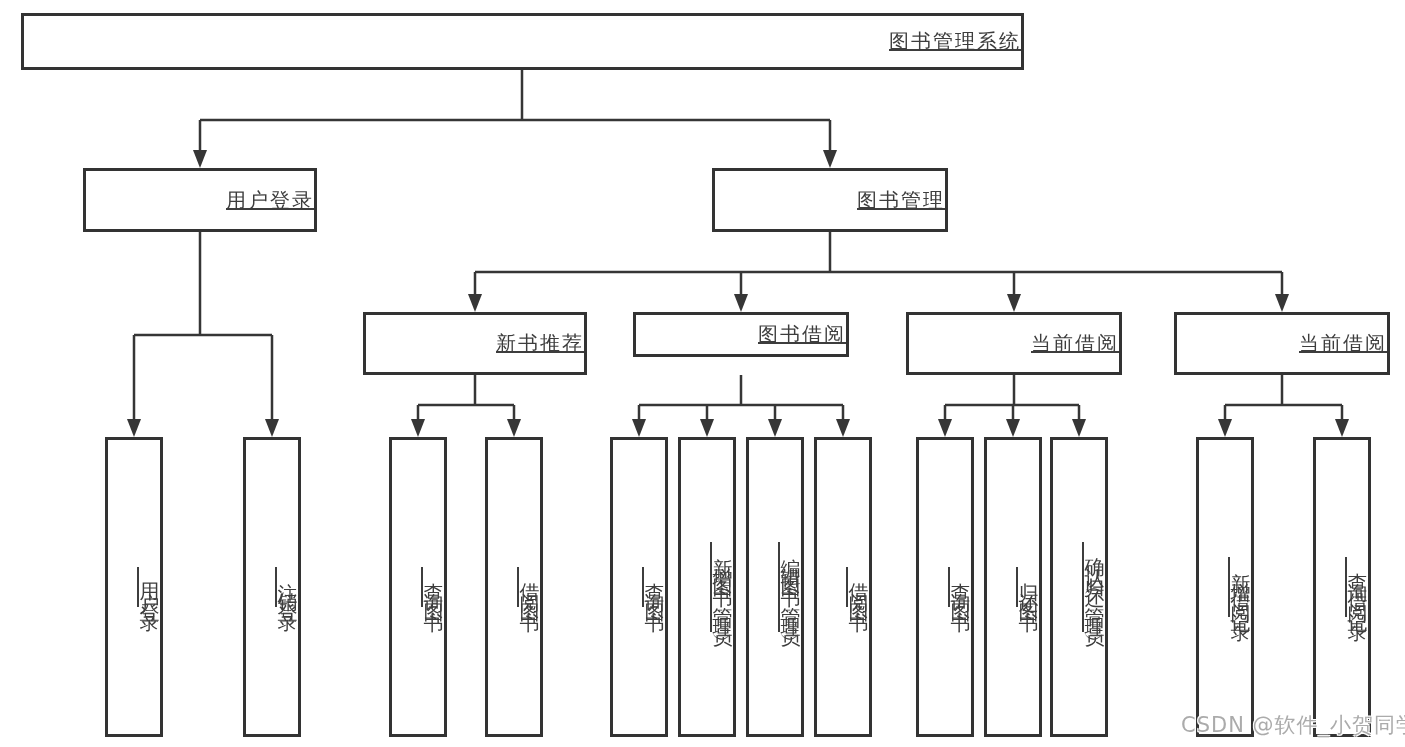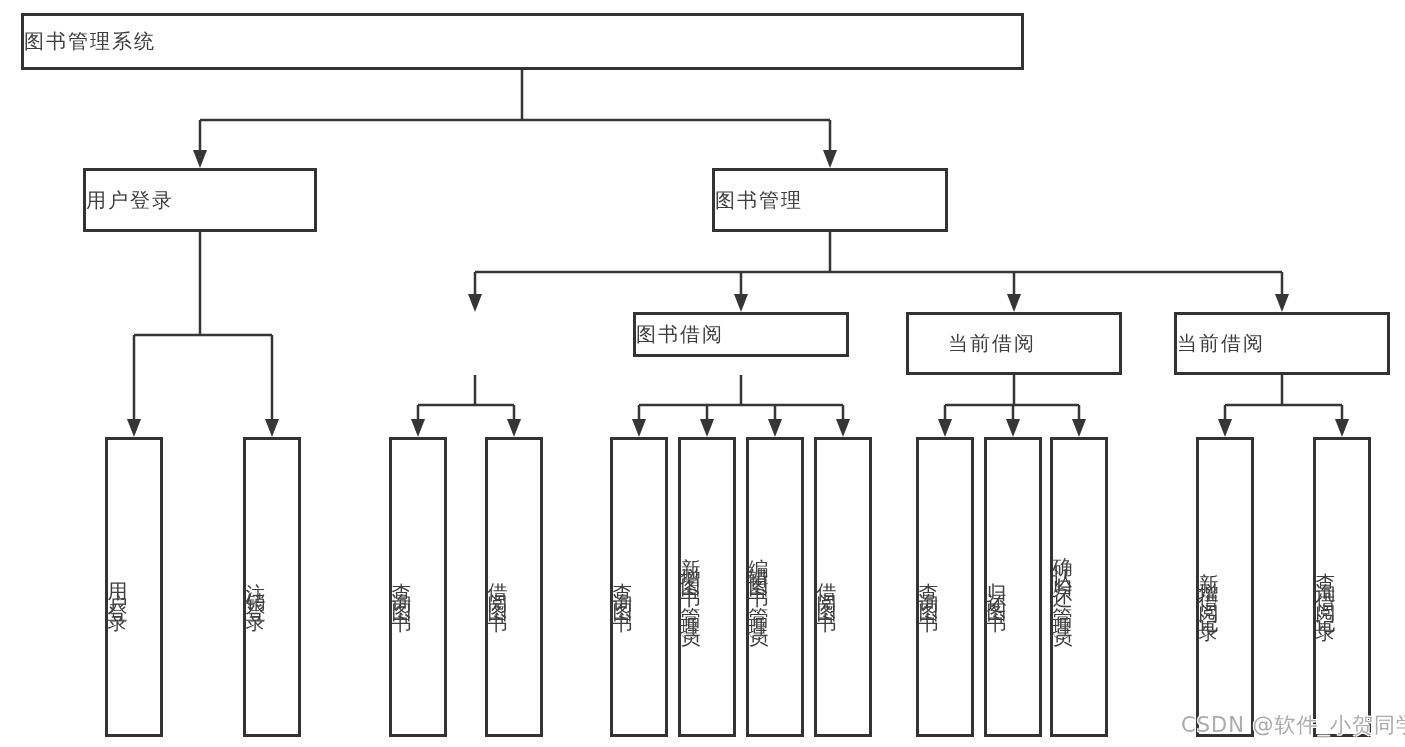--- a/index.html
+++ b/index.html
@@ -15,22 +15,23 @@
   }
   svg.connectors { position: absolute; left: 0; top: 0; }
   svg.connectors path { stroke: var(--line, #363636); stroke-width: 2.5; fill: none; }
   svg.connectors polygon { fill: var(--line, #363636); stroke: none; }
   .box {
     position: absolute;
     border: 3px solid var(--box-border, #333333);
     background: #ffffff;
     display: flex;
     align-items: center;
-    justify-content: flex-start;
+    justify-content: flex-end;
     z-index: 2;
+    text-decoration: underline;
   }
   .hbox { font-size: 20px; letter-spacing: 2px; }
   .vbox span {
     writing-mode: vertical-rl;
     text-orientation: mixed;
     font-size: 20px;
     line-height: 1;
     letter-spacing: 10px;
   }
   .watermark {
@@ -84,20 +85,23 @@
     <span>图书管理系统</span>
   </div>
 
   <div class="box hbox" style="left:83px; top:168px; width:234px; height:64px;">
     <span>用户登录</span>
   </div>
   <div class="box hbox" style="left:712px; top:168px; width:236px; height:64px;">
     <span>图书管理</span>
   </div>
 
+  <div class="box hbox" style="left:363px; top:312px; width:224px; height:63px;">
+    <span>新书推荐</span>
+  </div>
   <div class="box hbox" style="left:633px; top:312px; width:216px; height:45px;">
     <span>图书借阅</span>
   </div>
   <div class="box hbox" style="left:906px; top:312px; width:216px; height:63px;padding-left:39px;">
     <span>当前借阅</span>
   </div>
   <div class="box hbox" style="left:1174px; top:312px; width:216px; height:63px;">
     <span>当前借阅</span>
   </div>
 

